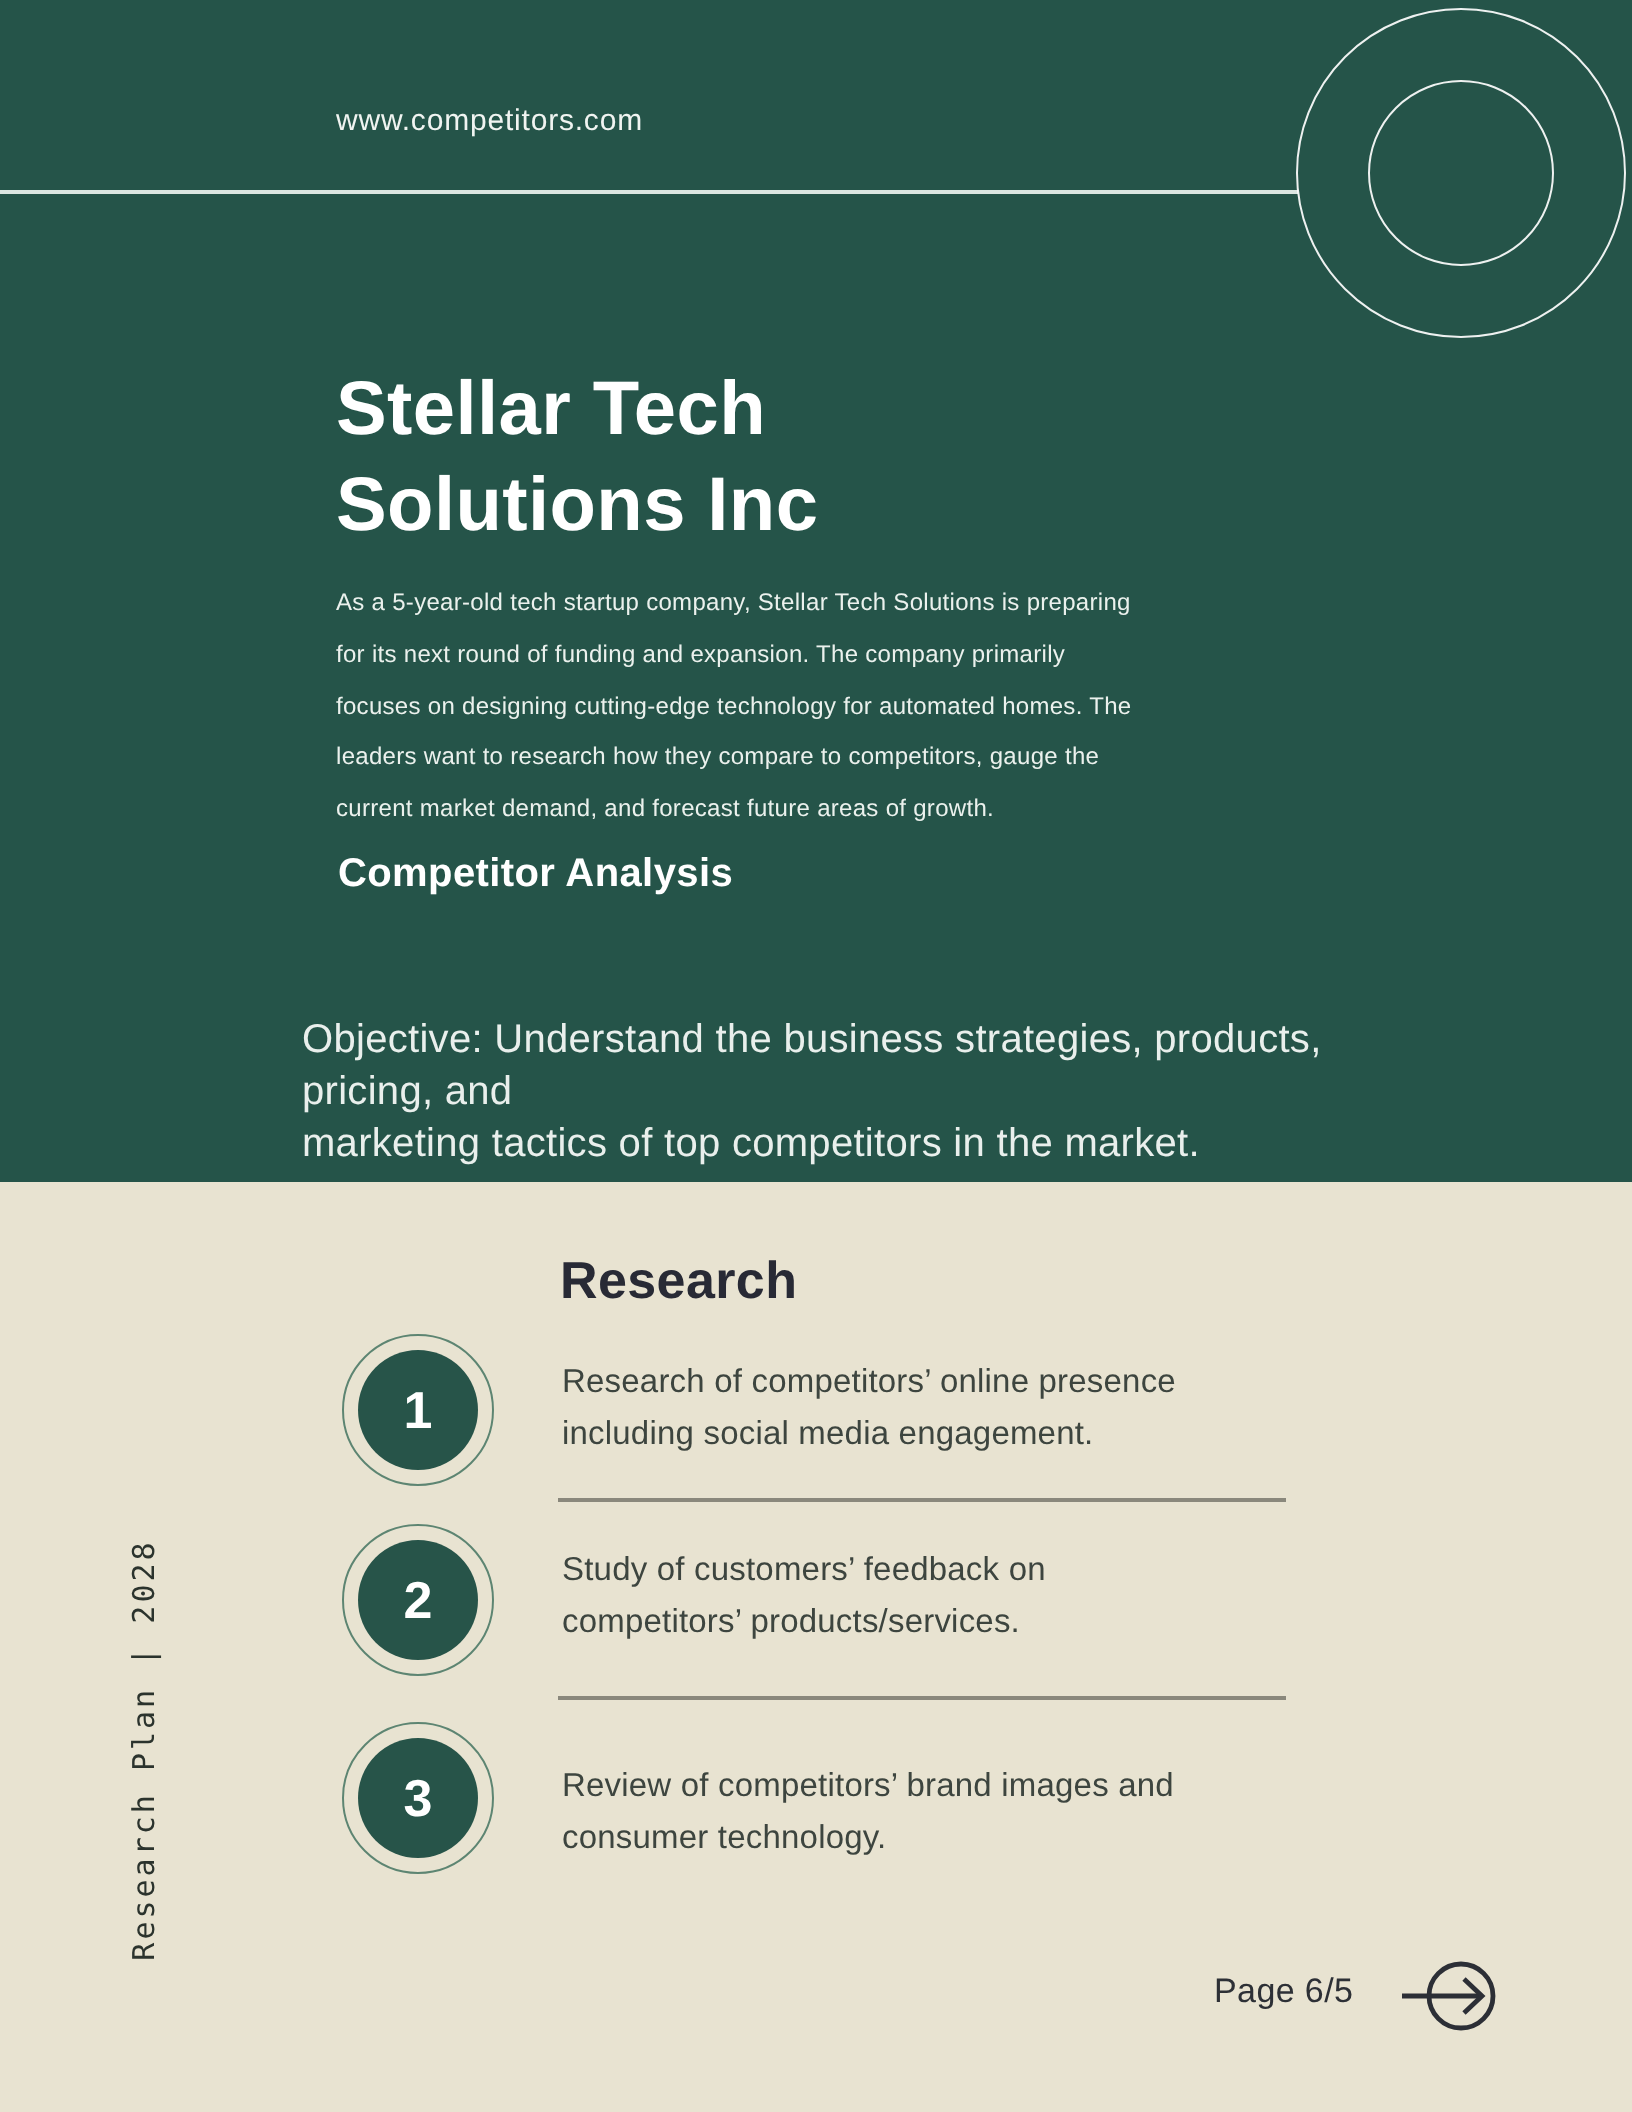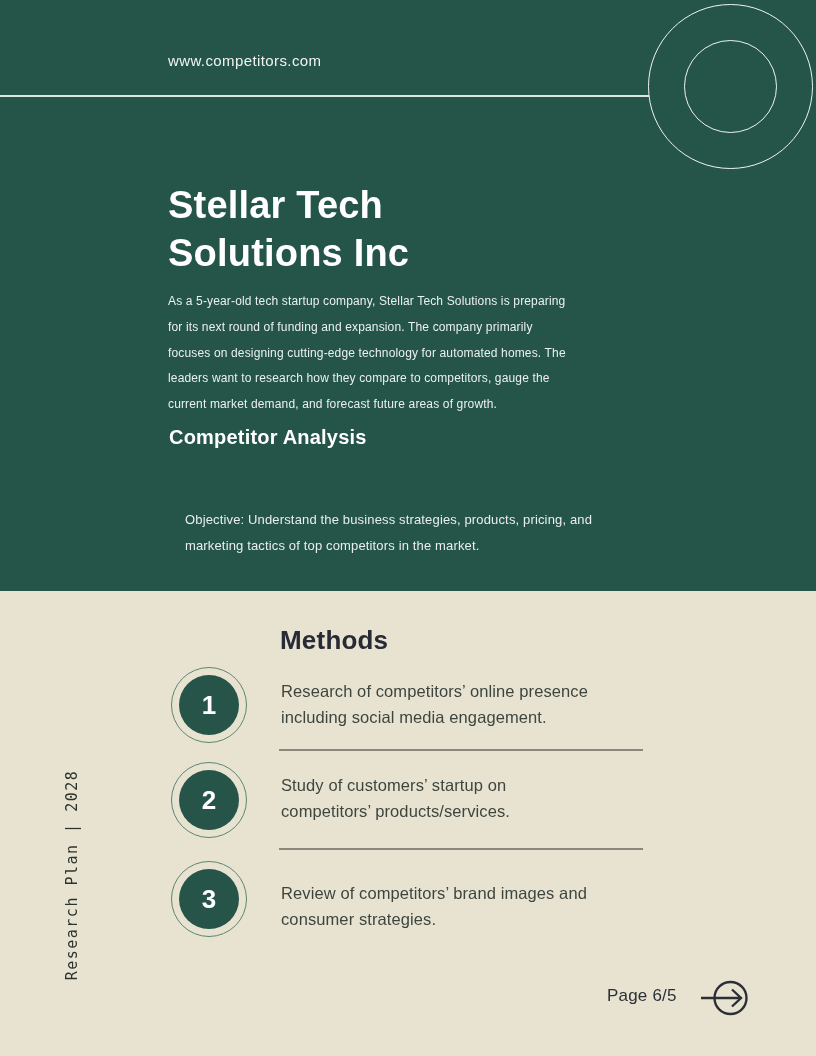--- a/index.html
+++ b/index.html
@@ -42,23 +42,23 @@
     width: 580px;
     font-size: 12px; line-height: 25.8px;
     color: #ebf1ed; white-space: pre-line; letter-spacing: 0.15px;
   }
   .section-heading {
     position: absolute; left: 169px; top: 426px;
     font-size: 20px; font-weight: bold; letter-spacing: 0.2px;
     color: #ffffff;
   }
   .objective {
-    position: absolute; left: 185px; top: 507px;
+    position: absolute; left: 151px; top: 507px;
     width: 580px;
-    font-size: 13px; line-height: 26px;
+    font-size: 20px; line-height: 26px;
     color: #e9efec; white-space: pre-line; letter-spacing: 0.15px;
   }
   
   .methods-heading {
     position: absolute; left: 280px; top: 625px;
     font-size: 26px; font-weight: bold; letter-spacing: 0.2px;
     color: var(--ink, #282a35);
   }
   .step-badge {
     position: absolute; left: 171px;
@@ -126,43 +126,43 @@
     <p class="intro">As a 5-year-old tech startup company, Stellar Tech Solutions is preparing
 for its next round of funding and expansion. The company primarily
 focuses on designing cutting-edge technology for automated homes. The
 leaders want to research how they compare to competitors, gauge the
 current market demand, and forecast future areas of growth.</p>
     <h2 class="section-heading">Competitor Analysis</h2>
     <p class="objective">Objective: Understand the business strategies, products, pricing, and
 marketing tactics of top competitors in the market.</p>
   </div>
 
-  <h3 class="methods-heading">Methods</h3>
+  <h3 class="methods-heading">Research</h3>
 
   <div class="step-badge badge-1">
     <div class="fill">1</div>
   </div>
   <p class="method-text text-1">Research of competitors’ online presence
 including social media engagement.</p>
 
   <div class="item-divider divider-1"></div>
 
   <div class="step-badge badge-2">
     <div class="fill">2</div>
   </div>
-  <p class="method-text text-2">Study of customers’ startup on
+  <p class="method-text text-2">Study of customers’ feedback on
 competitors’ products/services.</p>
 
   <div class="item-divider divider-2"></div>
 
   <div class="step-badge badge-3">
     <div class="fill">3</div>
   </div>
   <p class="method-text text-3">Review of competitors’ brand images and
-consumer strategies.</p>
+consumer technology.</p>
 
   <div class="side-label">Research Plan | 2028</div>
 
   <div class="page-number">Page 6/5</div>
 
   <button class="next-btn">
     <svg width="56" height="44" viewBox="0 0 56 44" fill="none" xmlns="http://www.w3.org/2000/svg">
       <circle cx="34.5" cy="22" r="16" stroke="#2c2f36" stroke-width="2.4" fill="none"></circle>
       <line x1="5" y1="22" x2="44" y2="22" stroke="#2c2f36" stroke-width="2.4"></line>
       <polyline points="36,13.5 45,22 36,30.5" stroke="#2c2f36" stroke-width="2.4" fill="none" stroke-linejoin="miter"></polyline>

